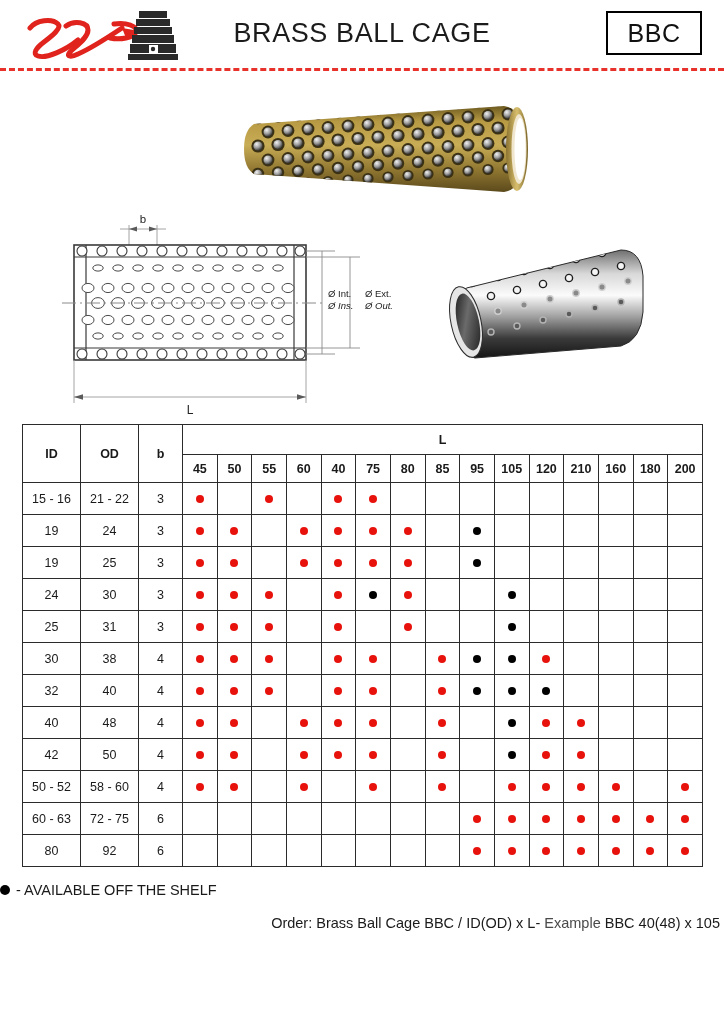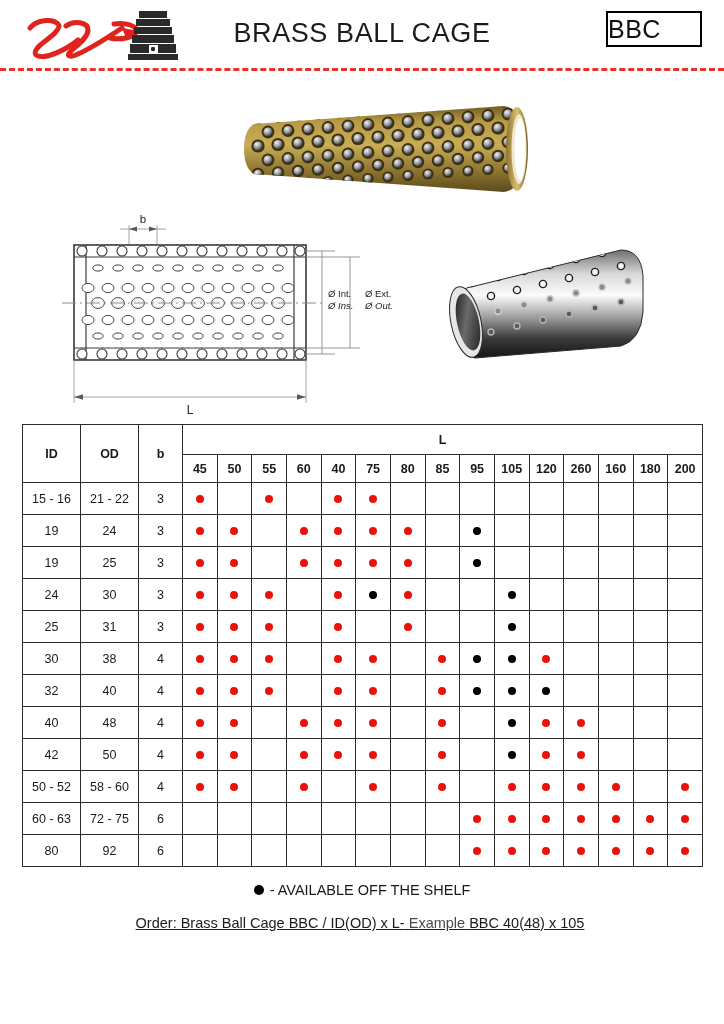--- a/index.html
+++ b/index.html
@@ -24,23 +24,23 @@
     width: 56px; height: 52px;
   }
   .doc-title {
     position: absolute; left: 0; top: 18px; width: 724px;
     text-align: center;
     font-size: 27px; letter-spacing: 0.6px;
     font-weight: 400; color: #1b1b1b;
   }
   .code-box {
     position: absolute; right: 22px; top: 11px;
-    width: 96px; height: 36px;
+    width: 96px; height: 44px;
     border: 2.5px solid #000;
-    display: flex; align-items: center; 
+    display: flex; align-items: center; justify-content: center;
     font-size: 25px; letter-spacing: 0.5px; color: #111;
   }
   .rule-dashed {
     position: absolute; left: 0; top: 68px; width: 724px; height: 0;
     border-top: 3px dashed #e8312a;
   }
 
   
   .photo-brass {
     position: absolute; left: 236px; top: 88px;
@@ -87,30 +87,30 @@
     display: inline-block;
     width: 8px; height: 8px; border-radius: 50%;
     vertical-align: middle;
   }
   .dot.red { background: #e8120c; }
   .dot.black { background: #000000; }
 
   
   .legend {
     position: absolute; left: 0; top: 882px; width: 724px;
-    display: flex; justify-content: center; align-items: center;
+    display: flex; justify-content: space-between; align-items: center;
     gap: 68px;
   }
   .legend-item { display: flex; align-items: center; gap: 6px; font-size: 14.5px; }
   .legend-dot { width: 10px; height: 10px; border-radius: 50%; display:inline-block; }
   .legend-dot.black { background:#000; }
   .legend-dot.red { background:#e8120c; }
   .order-line {
     position: absolute; left: 0; top: 915px; width: 720px;
-    text-align: center; font-size: 14.5px; color: #1b1b1b; text-decoration: underline;
+    text-align: right; font-size: 14.5px; color: #1b1b1b;
   }
   .order-line .muted { color: #4a4a4a; }
 </style>
 </head>
 <body>
 
 <div class="header">
 
   <svg class="logo-script" viewBox="0 0 130 48">
     <path d="M8 14 C14 6, 30 4, 36 10 C40 14, 30 22, 22 28 C14 34, 10 40, 16 42 C24 45, 44 36, 56 26" fill="none" stroke="#e0231c" stroke-width="5" stroke-linecap="round"></path>
@@ -845,21 +845,21 @@
           <th class="h-len">50</th>
           <th class="h-len">55</th>
           <th class="h-len">60</th>
           <th class="h-len">40</th>
           <th class="h-len">75</th>
           <th class="h-len">80</th>
           <th class="h-len">85</th>
           <th class="h-len">95</th>
           <th class="h-len">105</th>
           <th class="h-len">120</th>
-          <th class="h-len">260</th>
+          <th class="h-len">210</th>
           <th class="h-len">160</th>
           <th class="h-len">180</th>
           <th class="h-len">200</th>
         </tr>
     </thead>
     <tbody id="spec-body">
         <tr>
           <td class="cell lbl">15 - 16</td>
           <td class="cell lbl">21 -  22</td>
           <td class="cell lbl">3</td>

